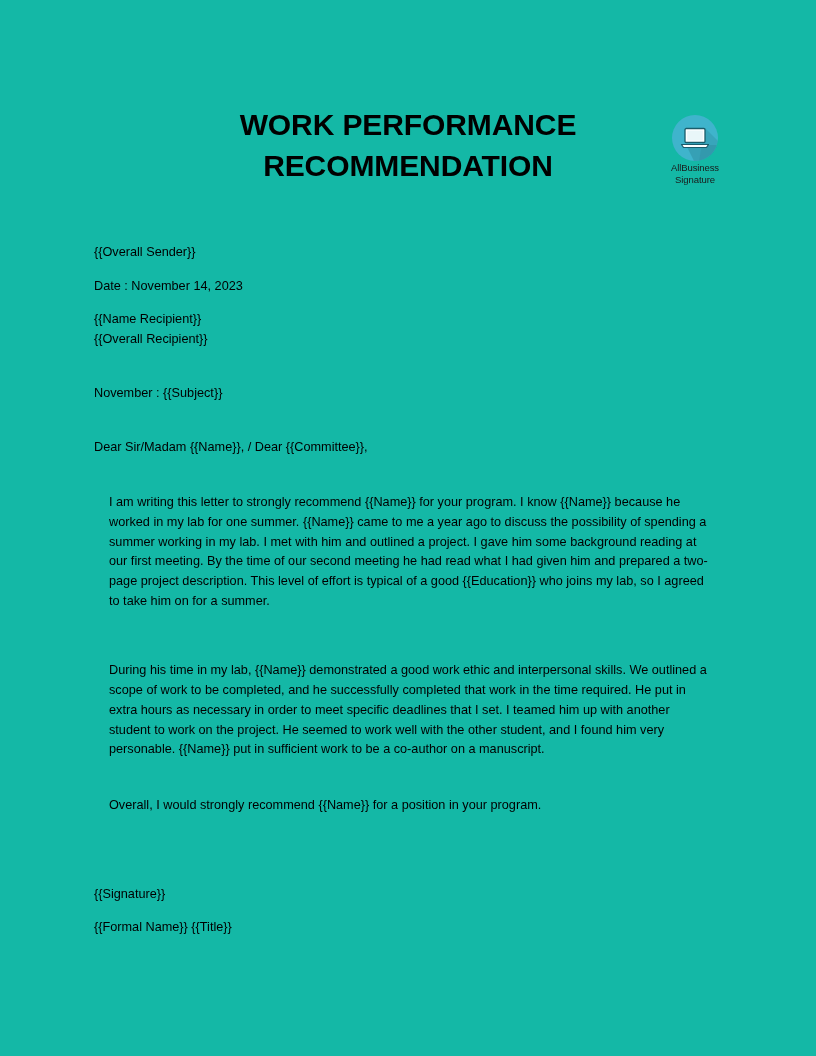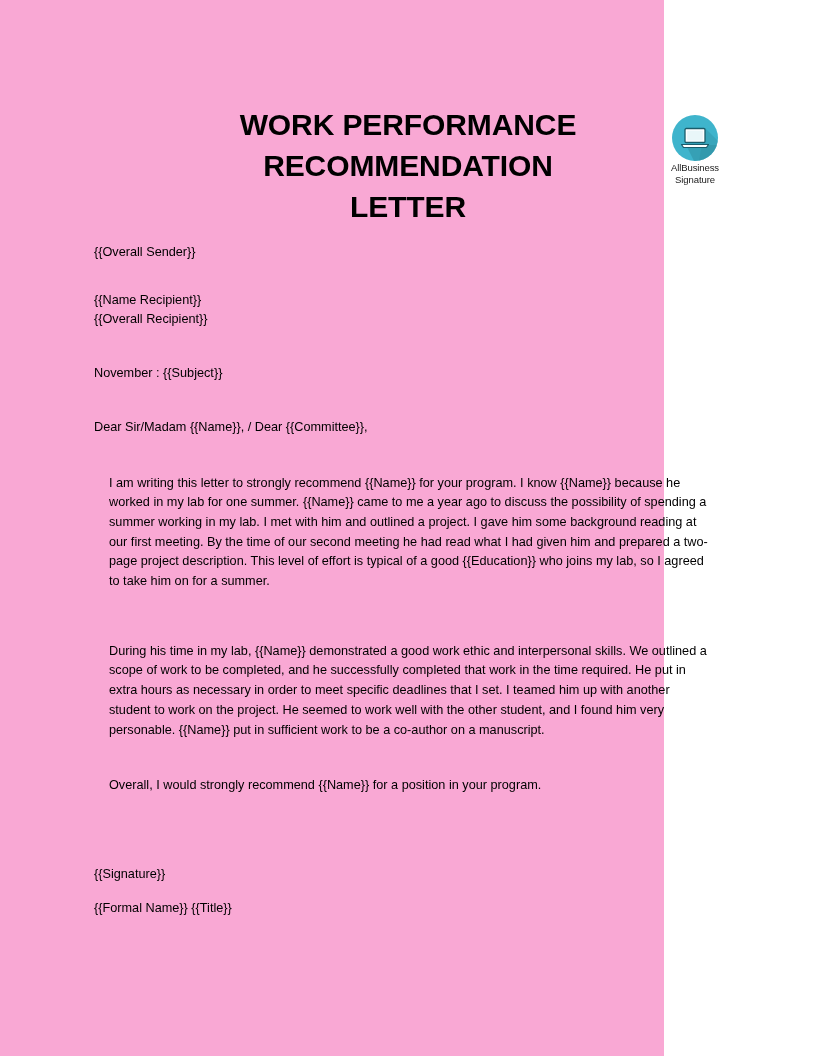--- a/index.html
+++ b/index.html
@@ -14,23 +14,23 @@
     overflow: hidden;
     font-family: "Liberation Sans", sans-serif;
     color: #000000;
     -webkit-font-smoothing: antialiased;
   }
 
   .page {
     position: absolute;
     left: 0;
     top: 0;
-    width: 664px;
+    width: 816px;
     height: 1056px;
-    background: #f9a8d4;
+    background: #14b8a6;
     box-sizing: border-box;
   }
 
   
   .title-block {
     position: absolute;
     left: 94px;
     top: 104px;
     width: 628px;
   }
@@ -123,21 +123,20 @@
   .sp-34 { height: 34px; }
   .sp-40 { height: 40px; }
 </style>
 </head>
 <body>
 
 <div class="page">
 
   <div class="title-block">
     <div class="doc-title">WORK PERFORMANCE RECOMMENDATION</div>
-    <div class="doc-title">LETTER</div>
   </div>
 
   <div class="logo-block">
     <div class="logo-mark">
       <div class="logo-circle">
         <svg class="logo-shadow" viewBox="0 0 46 46">
           <path d="M14 30 L46 30 L46 46 L22 46 Z" fill="#2f8fa3" opacity="0.55"></path>
           <path d="M33 13 L46 26 L46 46 L27 46 Z" fill="#2f8fa3" opacity="0.4"></path>
         </svg>
       </div>
@@ -149,20 +148,21 @@
     </div>
     <div class="logo-text">AllBusiness</div>
     <div class="logo-text">Signature</div>
   </div>
 
   <div class="body-block">
 
     <div class="line">{{Overall Sender}}</div>
     <div class="sp-14"></div>
 
+    <div class="line">Date : November 14, 2023</div>
     <div class="sp-14"></div>
 
     <div class="line">{{Name Recipient}}</div>
     <div class="line">{{Overall Recipient}}</div>
     <div class="sp-34"></div>
 
     <div class="line">November : {{Subject}}</div>
     <div class="sp-34"></div>
 
     <div class="line">Dear Sir/Madam {{Name}}, / Dear {{Committee}},</div>

